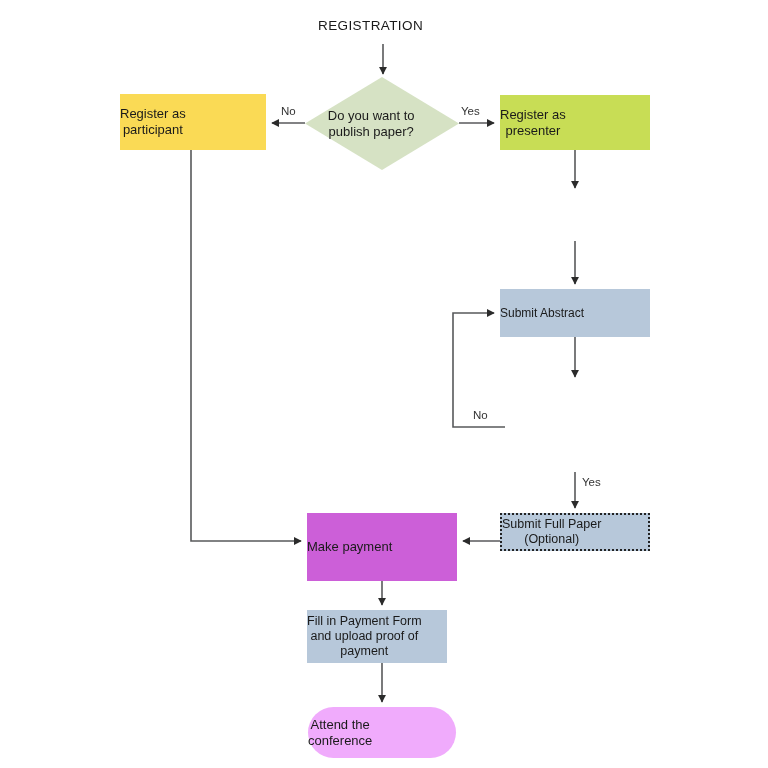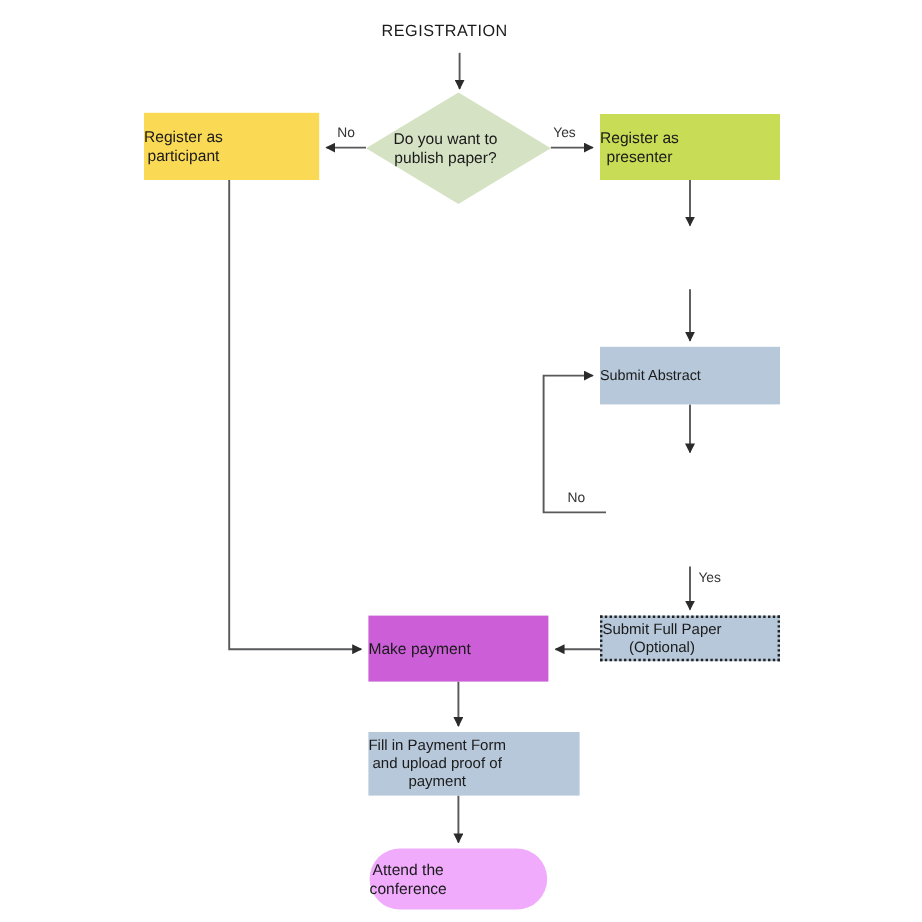--- a/index.html
+++ b/index.html
@@ -134,25 +134,25 @@
   <div class="node n-process" style="left:500px; top:289px; width:150px; height:48px; background:#b7c8da; font-size:12px;">
     <span>Submit Abstract</span>
   </div>
 
 
   <div class="node n-process n-optional" style="left:500px; top:513px; width:150px; height:38px; background:#b7c8da; font-size:12.5px;">
     <span>Submit Full Paper
 (Optional)</span>
   </div>
 
-  <div class="node n-process" style="left:307px; top:513px; width:150px; height:55px; background:#cc5fd8; font-size:13px;">
+  <div class="node n-process" style="left:307px; top:513px; width:150px; height:68px; background:#cc5fd8; font-size:13px;">
     <span>Make payment</span>
   </div>
 
-  <div class="node n-process" style="left:307px; top:610px; width:176px; height:53px; background:#b7c8da; font-size:12.5px;">
+  <div class="node n-process" style="left:307px; top:610px; width:140px; height:53px; background:#b7c8da; font-size:12.5px;">
     <span>Fill in Payment Form
 and upload proof of
 payment</span>
   </div>
 
   <div class="node n-terminator" style="left:308px; top:707px; width:148px; height:51px; background:#f0abfc; font-size:13px;">
     <span>Attend the
 conference</span>
   </div>
 

